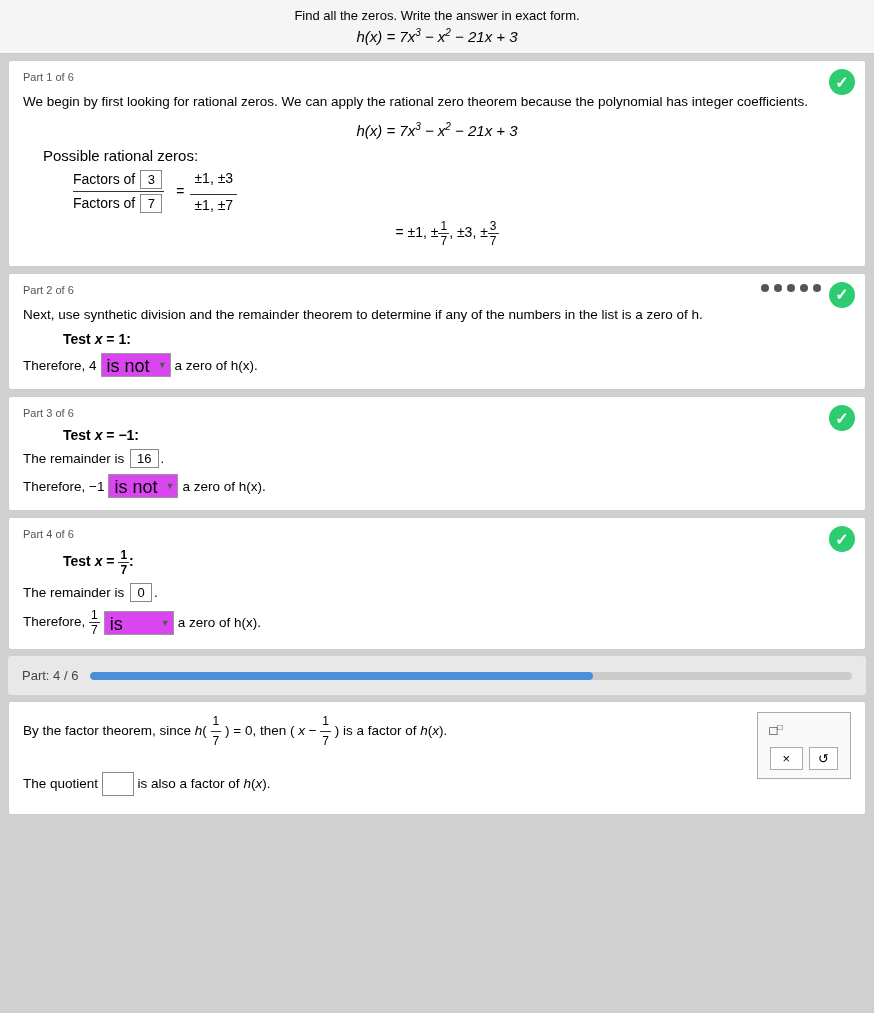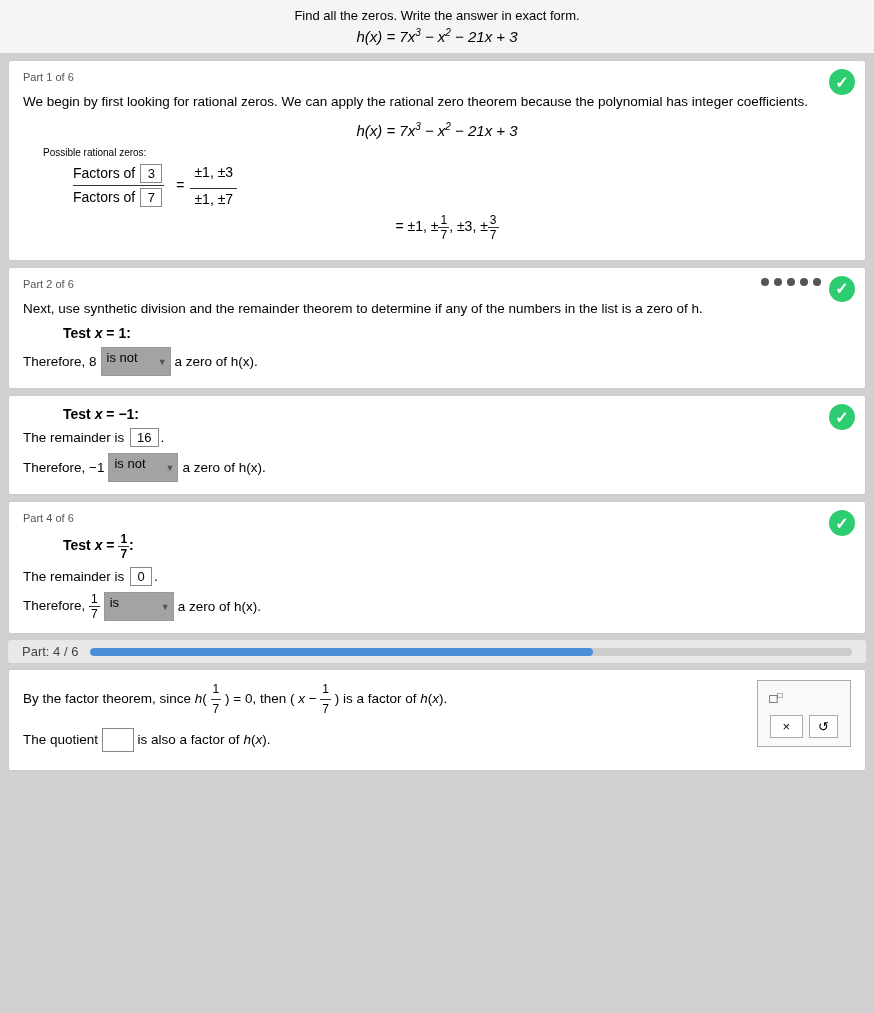--- a/index.html
+++ b/index.html
@@ -90,23 +90,23 @@
     }
     .therefore-line {
       font-size: 13.5px;
       display: flex;
       align-items: center;
       gap: 4px;
       flex-wrap: wrap;
     }
     .dropdown-inline {
       border: 1px solid #999;
-      background: #a3a3a3;
-      padding: 2px 18px 10px 5px;
-      font-size: 13px;
+      background: #d946ef;
+      padding: 2px 18px 0 5px;
+      font-size: 18px;
       appearance: none;
       -webkit-appearance: none;
       position: relative;
       display: inline-block;
       cursor: pointer;
       min-width: 70px;
     }
     .dropdown-wrapper {
       position: relative;
       display: inline-block;
@@ -116,21 +116,21 @@
       font-size: 9px;
       position: absolute;
       right: 4px;
       top: 50%;
       transform: translateY(-50%);
       pointer-events: none;
       color: #555;
     }
     .progress-bar-section {
       background: #e8e8e8;
-      padding: 4px 14px;
+      padding: 12px 14px;
       margin: 2px 8px;
       border-radius: 3px;
       display: flex;
       align-items: center;
       gap: 12px;
     }
     .progress-label {
       font-size: 13px;
       color: #444;
       white-space: nowrap;
@@ -226,21 +226,21 @@
 </div>
 
 <div class="part-section">
   <div class="part-header">Part 1 of 6</div>
   <div class="check-circle">✓</div>
   <div class="section-text">We begin by first looking for rational zeros. We can apply the rational zero theorem because the polynomial has integer coefficients.</div>
   <div class="center-eq">
     <i>h</i>(<i>x</i>) = 7<i>x</i><sup>3</sup> − <i>x</i><sup>2</sup> − 21<i>x</i> + 3
   </div>
   <div style="margin-left:20px; margin-top:8px;">
-    <div style="font-size:10px; margin-bottom:6px;">Possible rational zeros:</div>
+    <div style="font-size:15px; margin-bottom:6px;">Possible rational zeros:</div>
     <div class="factors-line">
       <div style="display:inline-flex; flex-direction:column; align-items:flex-end; margin-right:6px;">
         <div style="display:flex; align-items:center; gap:3px; border-bottom:1px solid #333; padding-bottom:2px;">
           <span>Factors of</span>
           <span class="box-val">3</span>
         </div>
         <div style="display:flex; align-items:center; gap:3px; padding-top:2px;">
           <span>Factors of</span>
           <span class="box-val">7</span>
         </div>
@@ -271,32 +271,33 @@
     <div class="dot"></div>
     <div class="dot"></div>
     <div class="dot"></div>
     <div class="dot"></div>
   </div>
   <div class="section-text">Next, use synthetic division and the remainder theorem to determine if any of the numbers in the list is a zero of h.</div>
   <div class="test-line">
     Test <i>x</i> = 1:
   </div>
   <div class="therefore-line">
-    <span>Therefore, 8</span>
+    <span>Therefore, 4</span>
     <div class="dropdown-wrapper">
       <select class="dropdown-inline">
         <option>is not</option>
         <option>is</option>
       </select>
     </div>
     <span>a zero of h(x).</span>
   </div>
 </div>
 
 <div class="part-section">
+  <div class="part-header">Part 3 of 6</div>
   <div class="check-circle">✓</div>
   <div class="test-line">
     Test <i>x</i> = −1:
   </div>
   <div class="remainder-line">
     The remainder is <span class="box-val">16</span>.
   </div>
   <div class="therefore-line">
     <span>Therefore, −1</span>
     <div class="dropdown-wrapper">
@@ -355,21 +356,21 @@
         )</span> = 0, then
         <span>(
           <i>x</i> −
           <span style="display:inline-flex;flex-direction:column;align-items:center;vertical-align:middle;">
             <span style="border-bottom:1px solid #333;padding:0 2px;font-size:12px;">1</span>
             <span style="padding:0 2px;font-size:12px;">7</span>
           </span>
         )</span>
         is a factor of <i>h</i>(<i>x</i>).
       </div>
-      <div class="section-text" style="margin-top:8px;">
+      <div class="section-text" style="margin-top:20px;">
         The quotient <span class="input-box-small">&nbsp;</span> is also a factor of <i>h</i>(<i>x</i>).
       </div>
     </div>
     <div class="answer-panel">
       <div class="answer-panel-top">
         <span>□<sup><small>□</small></sup></span>
       </div>
       <div style="display:flex; gap:6px;">
         <button class="btn-x">×</button>
         <button class="btn-undo">↺</button>

